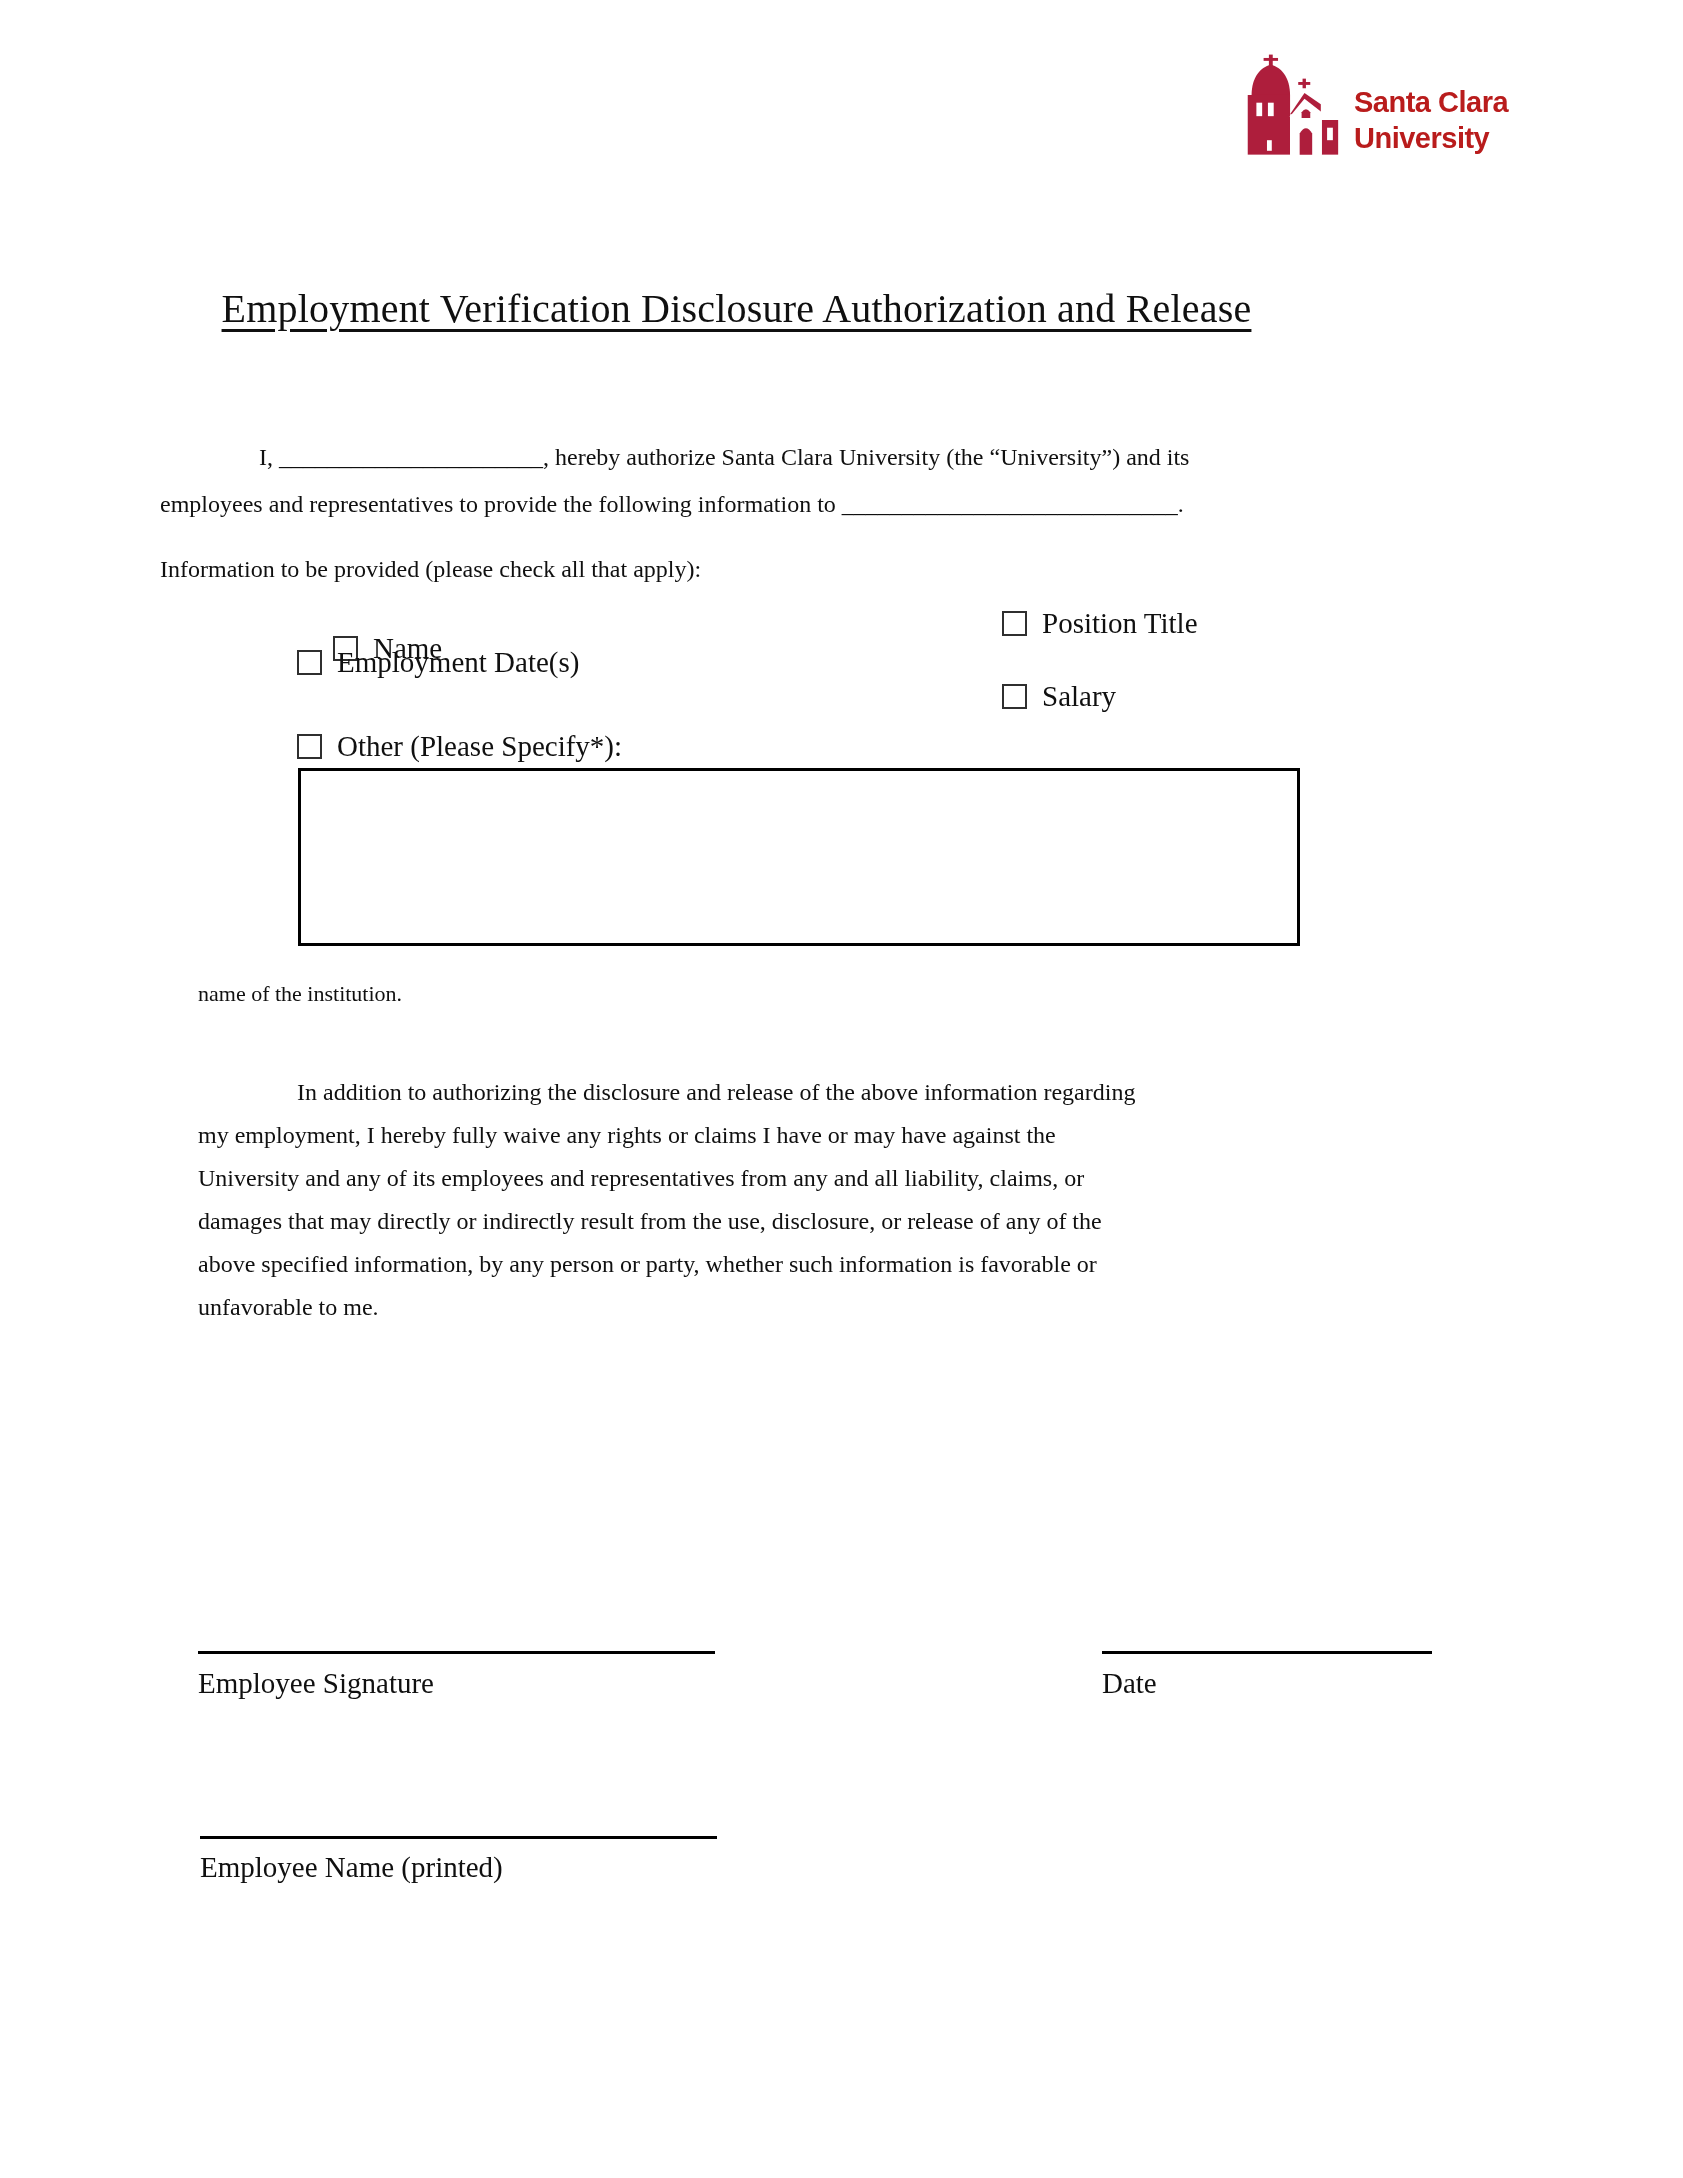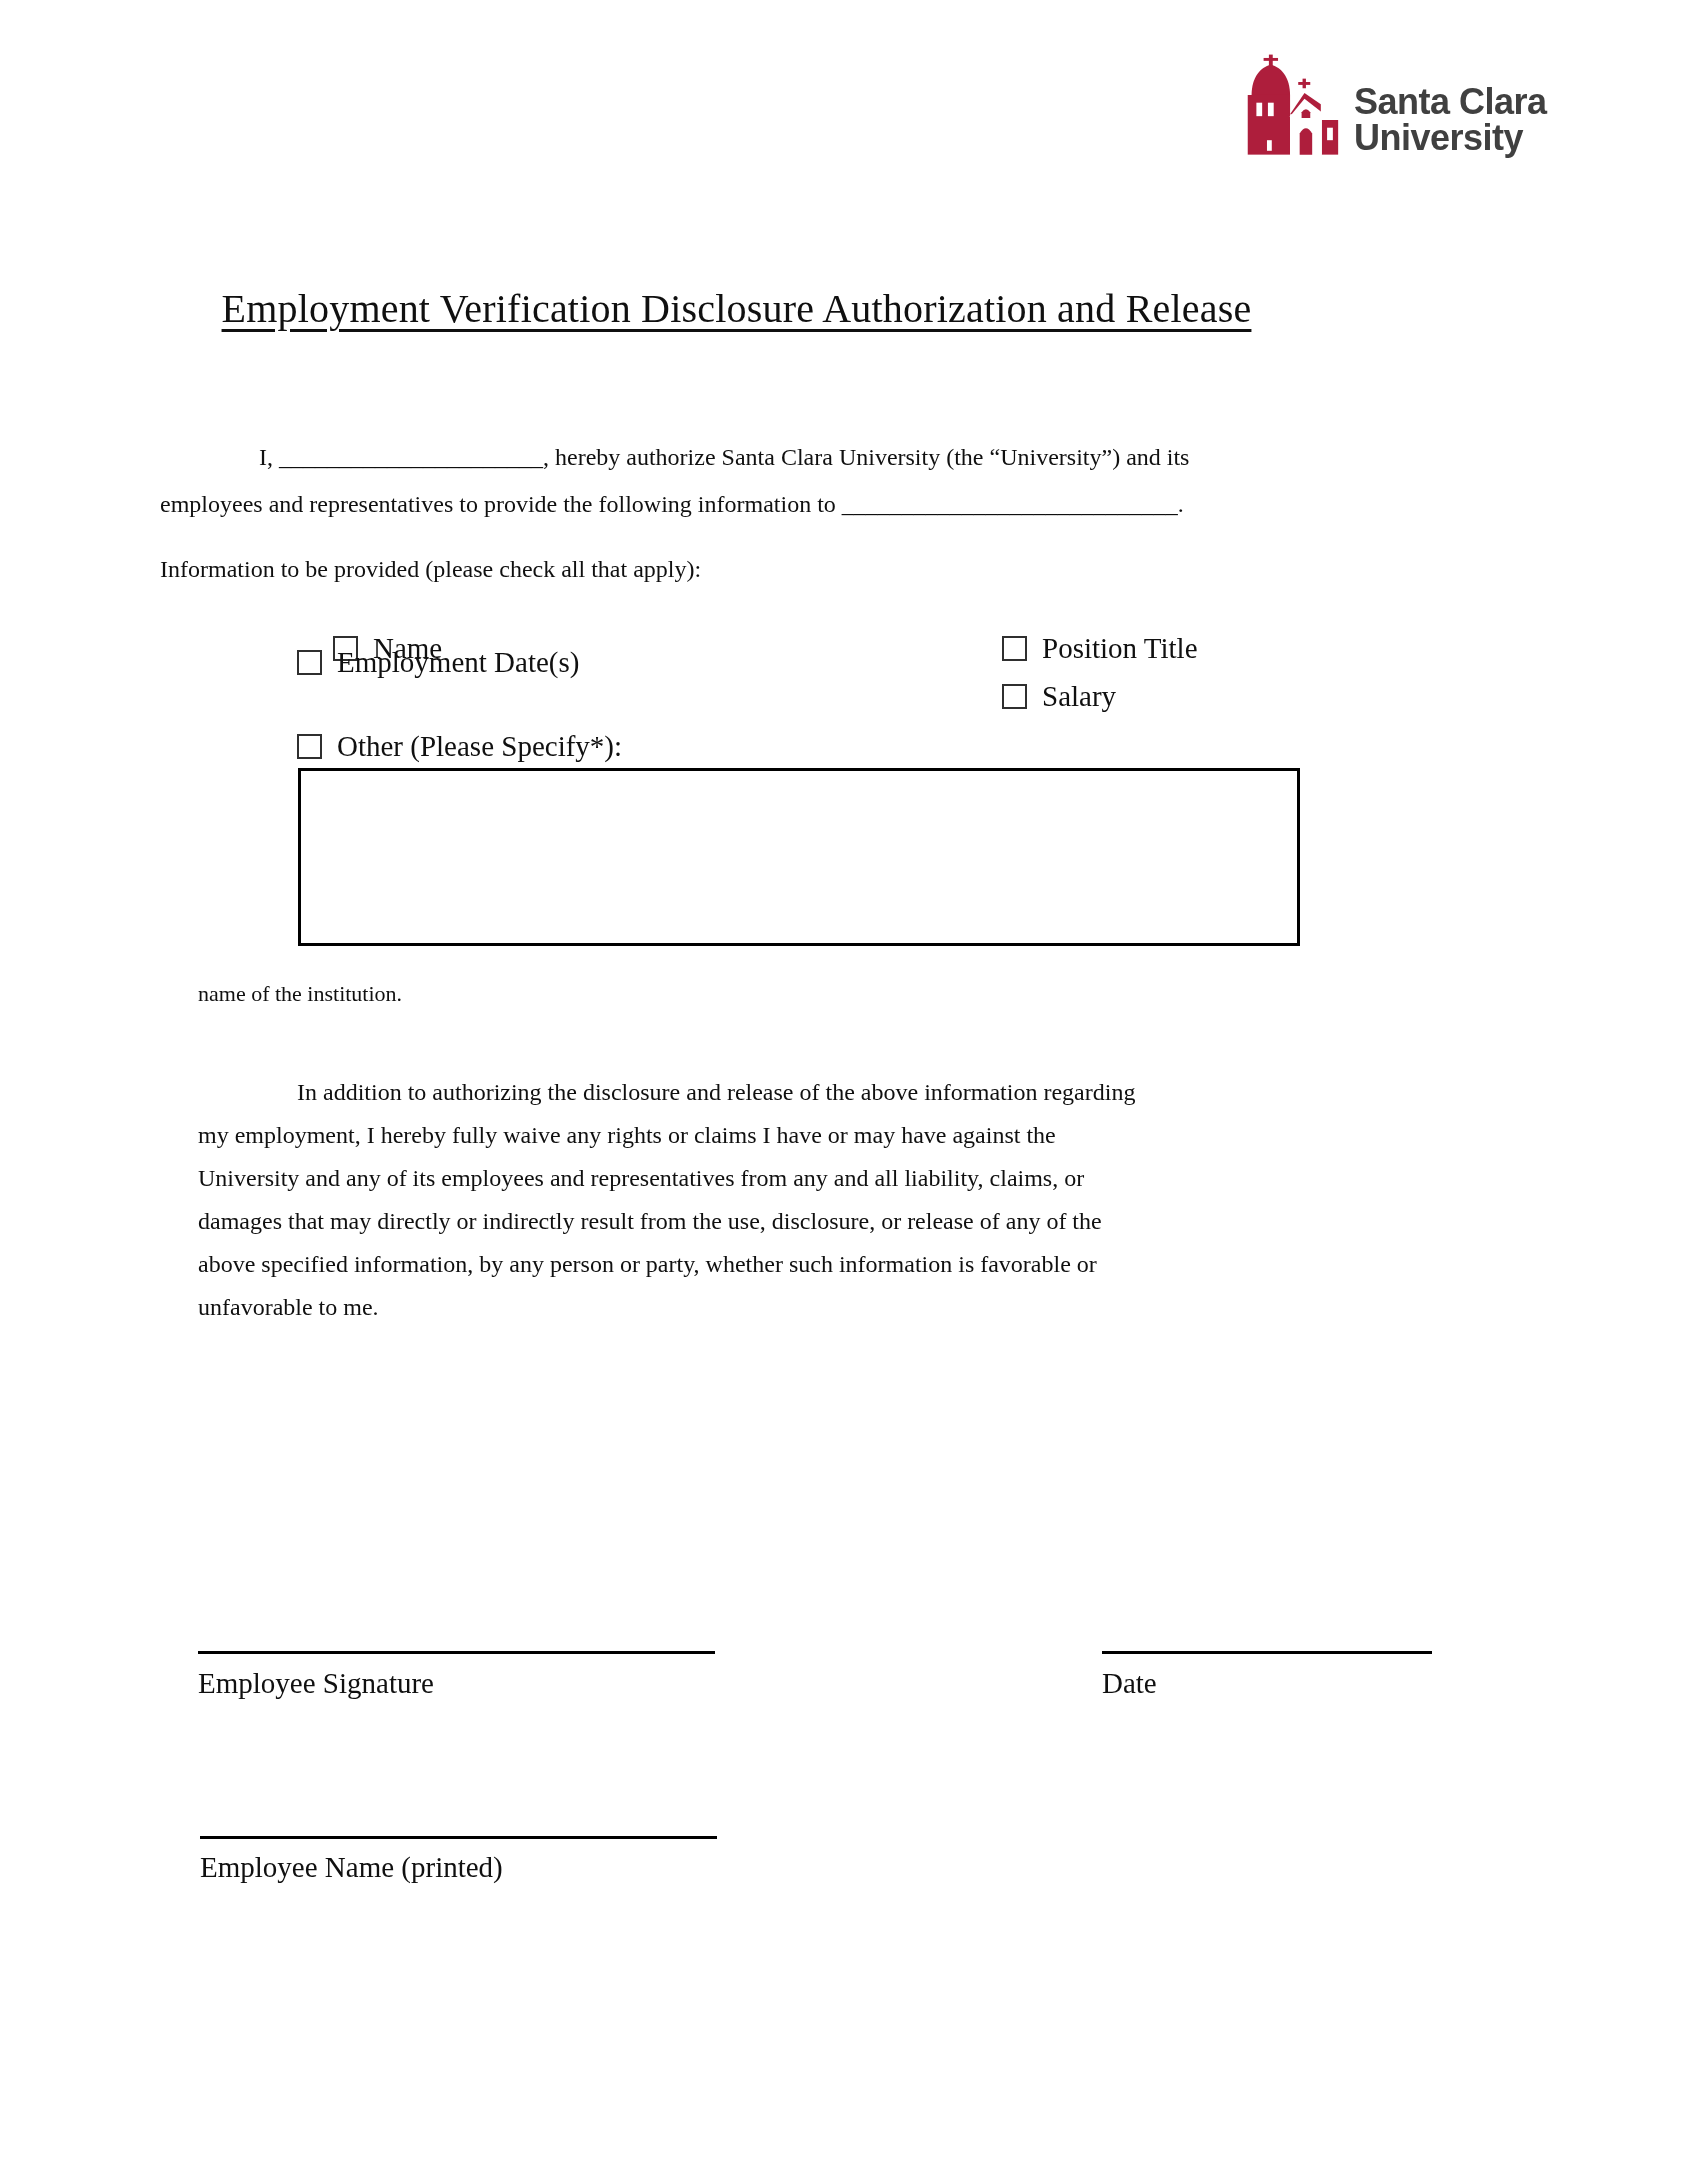--- a/index.html
+++ b/index.html
@@ -20,24 +20,24 @@
     left: 1241px;
     top: 54px;
     display: flex;
     align-items: flex-start;
     gap: 12px;
   }
   .logo-text {
     margin-top: 30px;
     font-family: "Liberation Sans", sans-serif;
     font-weight: 700;
-    font-size: 36px;
+    font-size: 29px;
     line-height: 36px;
     letter-spacing: -0.5px;
-    color: #404040;
+    color: #b91c1c;
     white-space: nowrap;
   }
 
   
   .title {
     position: absolute;
     top: 285px;
     left: 0;
     width: 1473px;
     text-align: center;
@@ -181,21 +181,21 @@
     <div class="line indent-100"><span>I, </span><span>______________________</span><span>, hereby authorize Santa Clara University (the “University”) and its</span></div>
     <div class="line"><span>employees and representatives to provide the following information to </span><span>____________________________</span><span>.</span></div>
   </div>
 
   <div class="info-prompt body-text">Information to be provided (please check all that apply):</div>
 
   <div class="chk-item" style="left:297px; top:631px;padding-left:36px;">
     <span class="chk-box"></span>
     <span>Name</span>
   </div>
-  <div class="chk-item" style="left:1002px; top:631px;">
+  <div class="chk-item" style="left:1002px; top:606px;">
     <span class="chk-box"></span>
     <span>Position Title</span>
   </div>
   <div class="chk-item" style="left:297px; top:645px;">
     <span class="chk-box"></span>
     <span>Employment Date(s)</span>
   </div>
   <div class="chk-item" style="left:1002px; top:679px;">
     <span class="chk-box"></span>
     <span>Salary</span>

